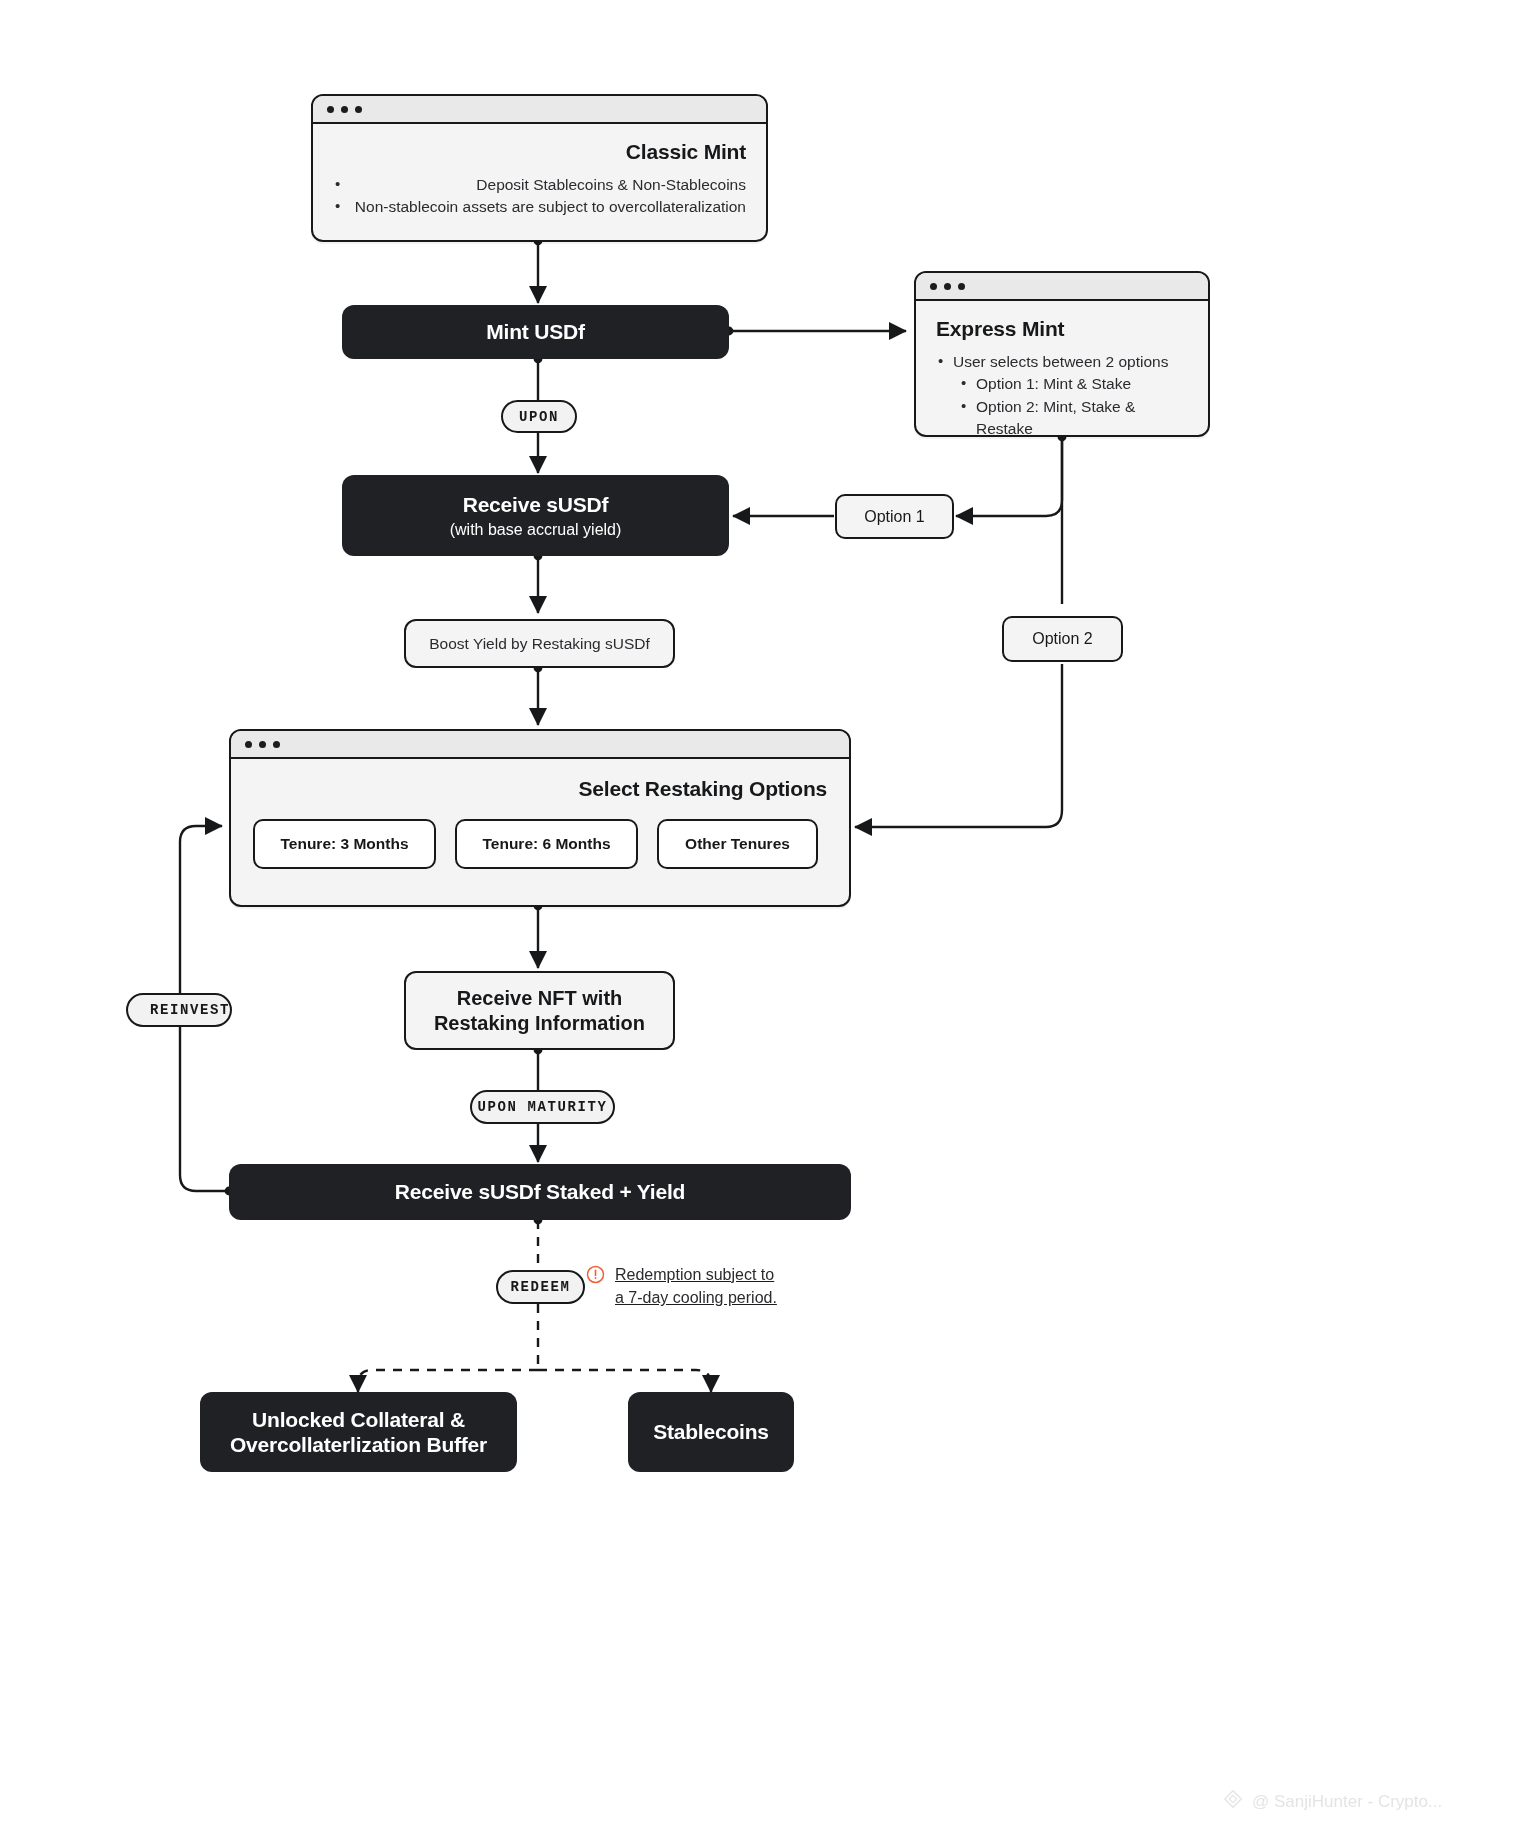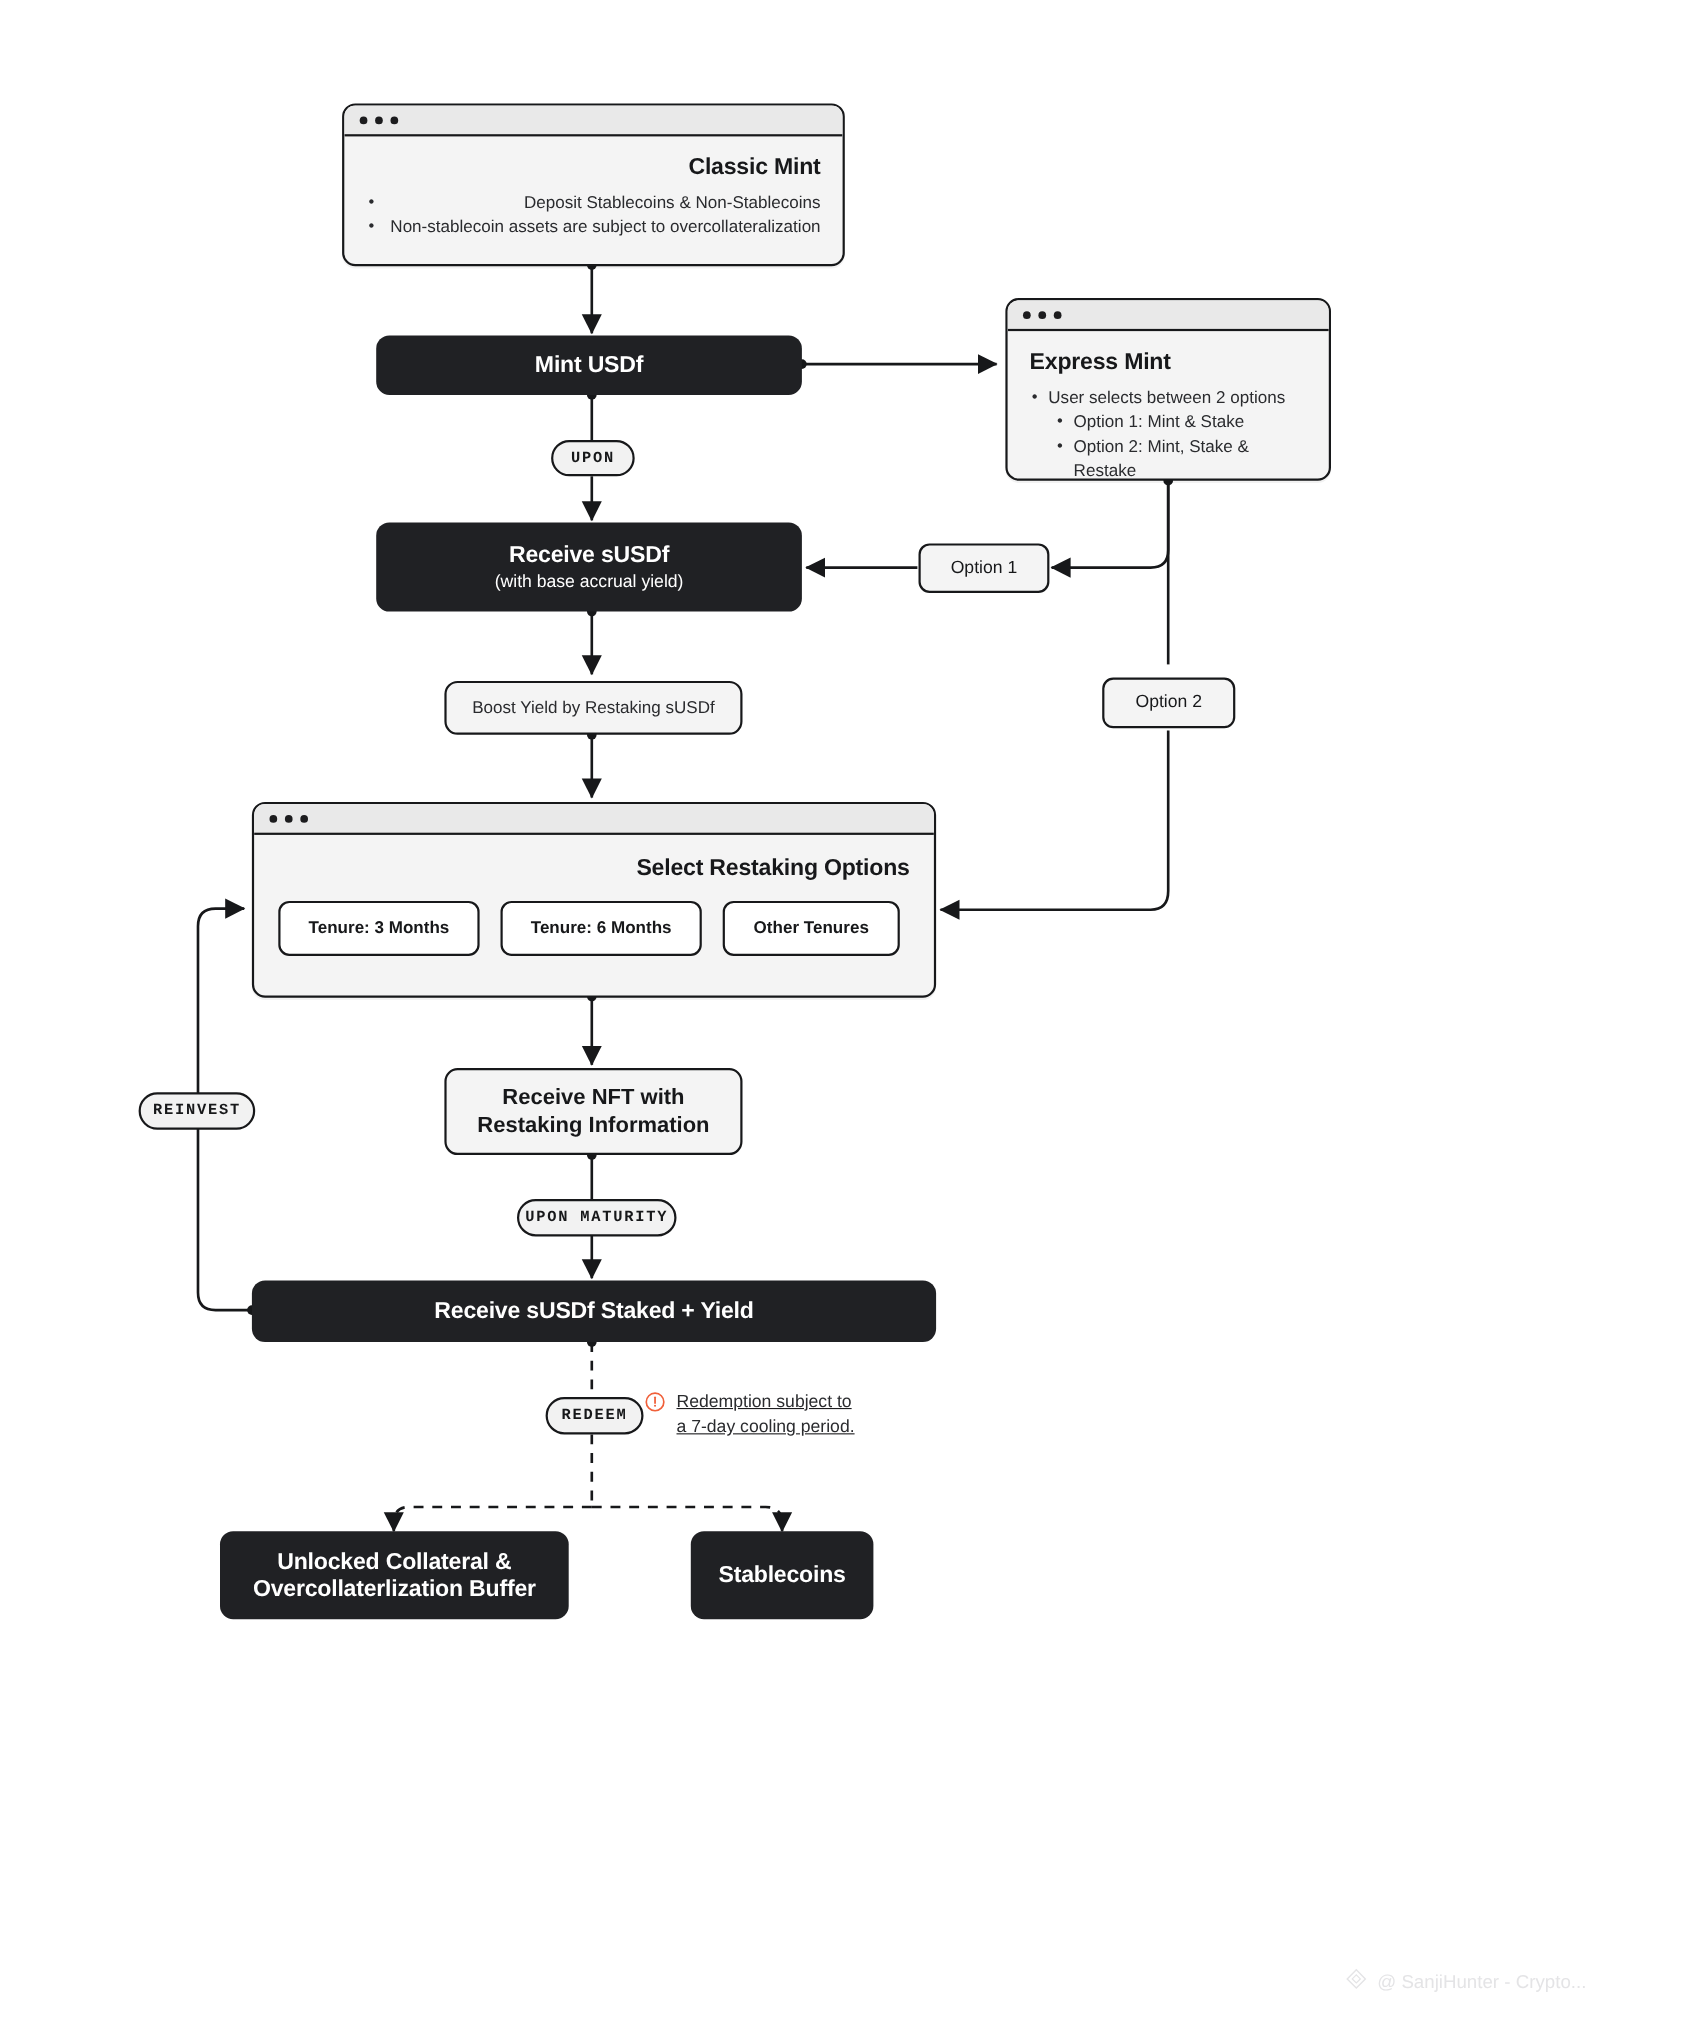--- a/index.html
+++ b/index.html
@@ -221,21 +221,21 @@
         </div>
       </div>
     </div>
   </div>
 
   <div class="node light bold" style="left:404px;top:971px;width:271px;height:79px;flex-direction:column;">
     <span>Receive NFT with</span>
     <span>Restaking Information</span>
   </div>
 
-  <div class="node tag" style="left:126px;top:993px;width:106px;height:34px;">
+  <div class="node tag" style="left:126px;top:993px;width:106px;height:34px;justify-content:flex-end;">
     <span>REINVEST</span>
   </div>
 
   <div class="node tag" style="left:470px;top:1090px;width:145px;height:34px;">
     <span>UPON MATURITY</span>
   </div>
 
   <div class="node dark" style="left:229px;top:1164px;width:622px;height:56px;">
     <div class="t1">Receive sUSDf Staked + Yield</div>
   </div>

